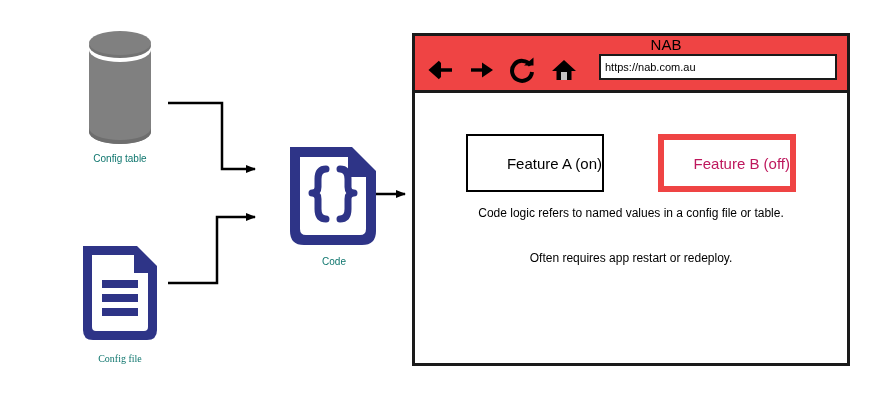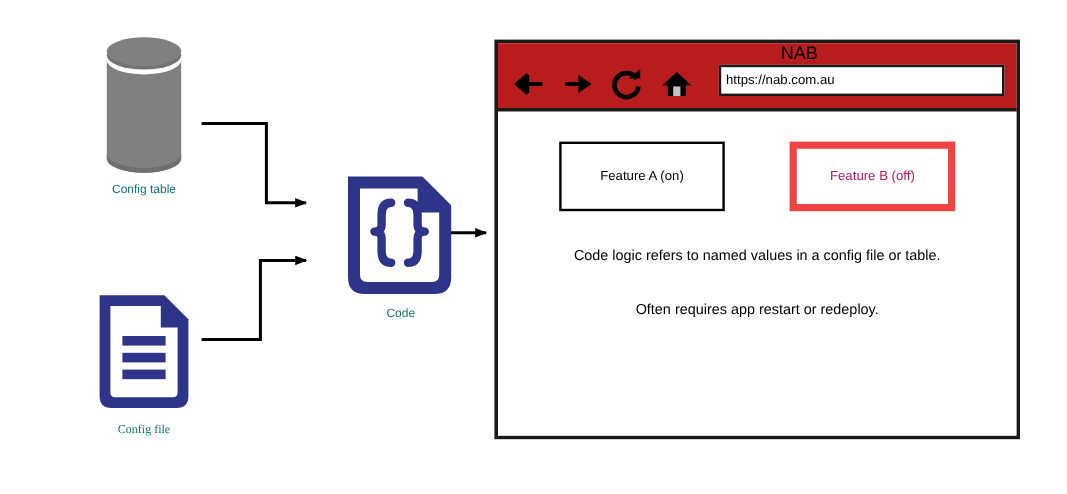--- a/index.html
+++ b/index.html
@@ -92,21 +92,21 @@
     width: 438px;
     height: 333px;
     border: 3px solid #1a1a1a;
     background: #ffffff;
     box-sizing: border-box;
   }
 
   #browser-toolbar {
     position: relative;
     height: 57px;
-    background: #b91c1c;
+    background: #ef4444;
     border-bottom: 3px solid #1a1a1a;
     box-sizing: border-box;
   }
 
   #browser-title {
     position: absolute;
     left: 0;
     right: 0;
     top: 0px;
     text-align: center;
@@ -162,24 +162,25 @@
     display: flex;
     justify-content: center;
     gap: 54px;
   }
 
   .feature-box {
     width: 138px;
     height: 58px;
     display: flex;
     align-items: center;
-    justify-content: center;
-    font-size: 11px;
-    box-sizing: border-box;
-    background: #ffffff;
+    justify-content: flex-end;
+    font-size: 15px;
+    box-sizing: border-box;
+    background: #ffffff;
+    margin-top: 16px;
   }
   .feature-box.on {
     border: 2px solid #000000;
     color: #000000;
   }
   .feature-box.off {
     border: 6px solid #ef4444;
     color: #be185d;
   }
 

